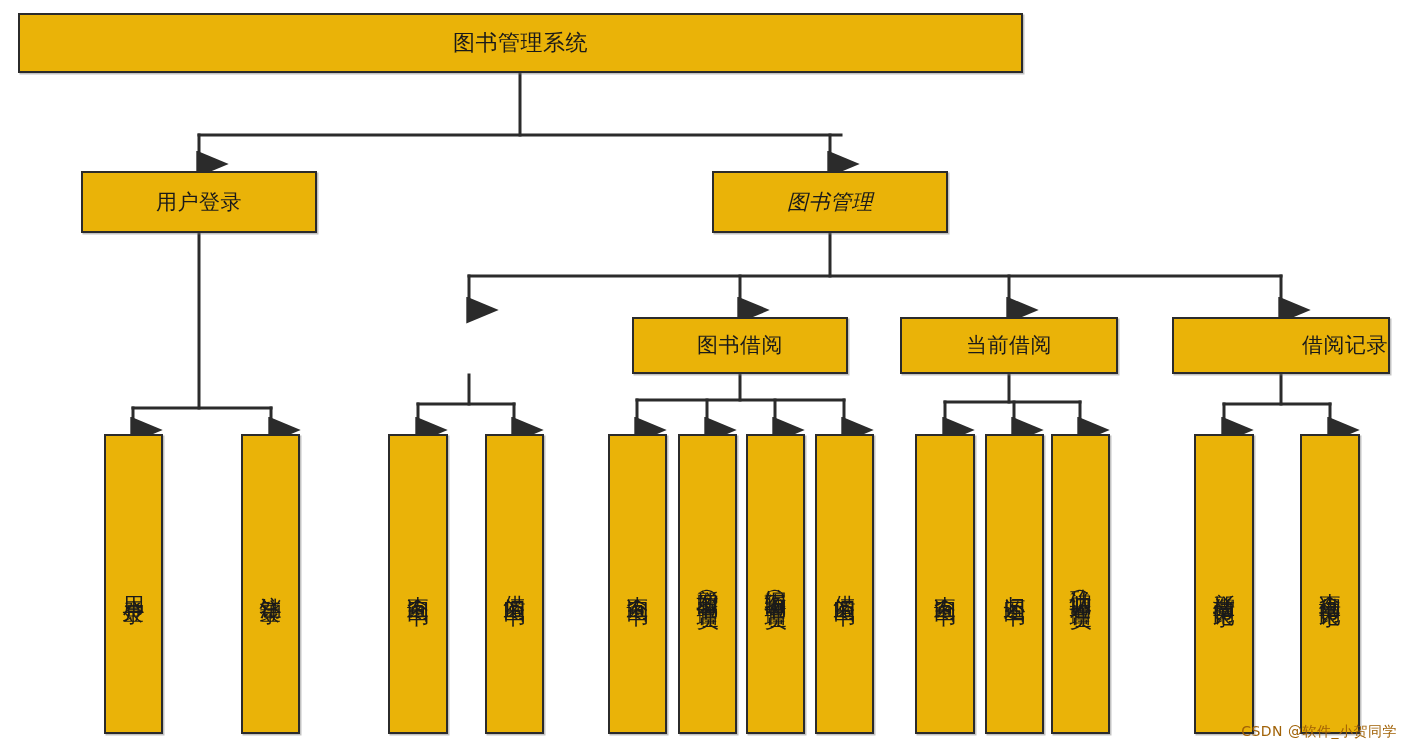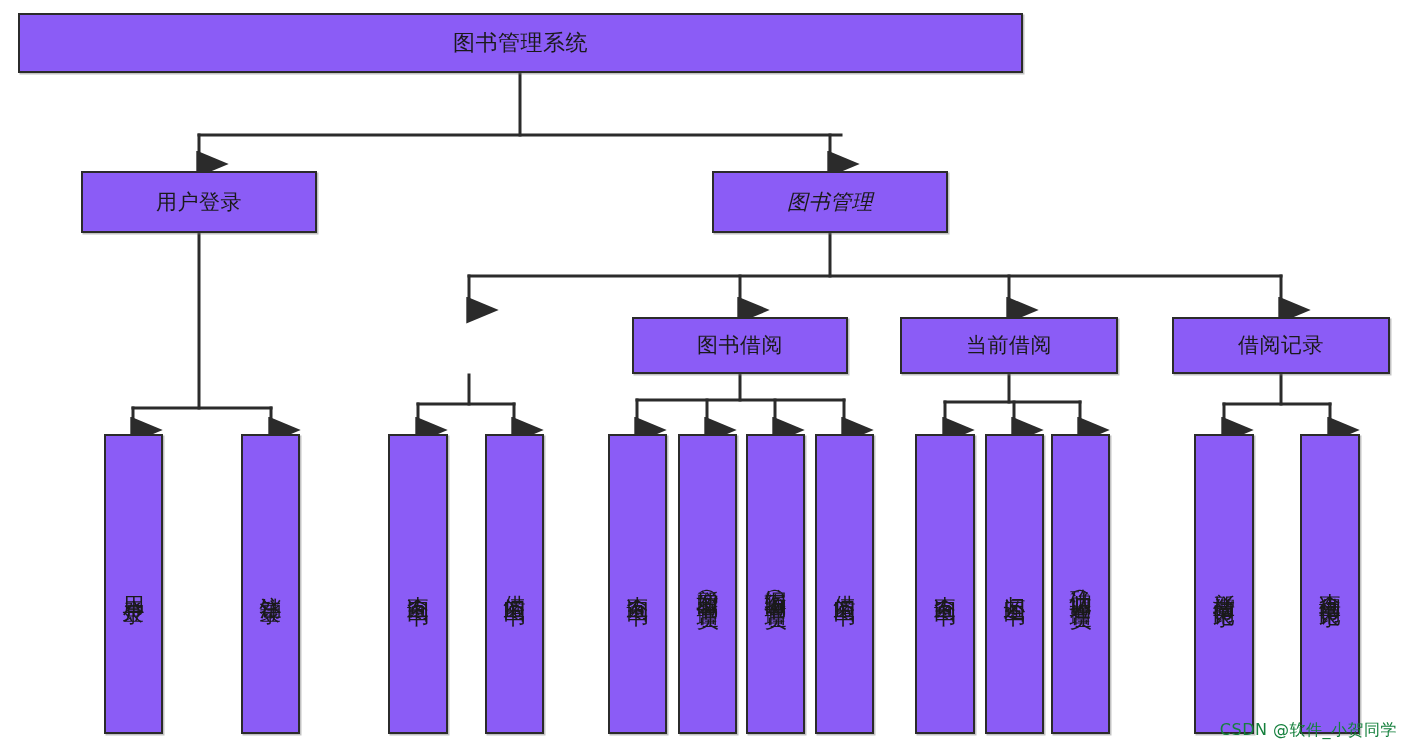--- a/index.html
+++ b/index.html
@@ -24,21 +24,21 @@
     left: 0;
     top: 0;
     width: 1405px;
     height: 747px;
     pointer-events: none;
   }
   .node {
     position: absolute;
     box-sizing: border-box;
     border: 2px solid #2b2b2b;
-    background: #8b5cf6;
+    background: #eab308;
     display: flex;
     align-items: center;
     justify-content: center;
     text-align: center;
     box-shadow: 1.5px 1.5px 0 rgba(120,120,120,0.45);
   }
   .node .label {
     display: block;
     line-height: 1.16;
     letter-spacing: 0.5px;
@@ -62,22 +62,22 @@
     text-orientation: upright;
     font-size: 22px;
     line-height: 1.0;
     letter-spacing: 3px;
     white-space: nowrap;
   }
   .watermark {
     position: absolute;
     right: 8px;
     bottom: 6px;
-    font-size: 16px;
-    color: #15803d;
+    font-size: 14px;
+    color: #a16207;
     letter-spacing: 0.5px;
     user-select: none;
     white-space: nowrap;
   }
 </style>
 </head>
 <body>
 
 <div id="canvas">
 
@@ -145,21 +145,21 @@
 
 
   <div class="node horizontal" style="left:900px; top:317px; width:218px; height:57px;">
     <span class="label">当前借阅</span>
   </div>
 
   <div class="node horizontal" style="left:632px; top:317px; width:216px; height:57px;">
     <span class="label">图书借阅</span>
   </div>
 
-  <div class="node horizontal" style="left:1172px; top:317px; width:218px; height:57px;">
+  <div class="node horizontal" style="left:1172px; top:317px; width:218px; height:57px;justify-content:flex-end;">
     <span class="label">借阅记录</span>
   </div>
 
   <div class="node vertical" style="left:104px; top:434px; width:59px; height:300px;">
     <span class="label">用户登录</span>
   </div>
 
   <div class="node vertical" style="left:241px; top:434px; width:59px; height:300px;">
     <span class="label">注销登录</span>
   </div>

